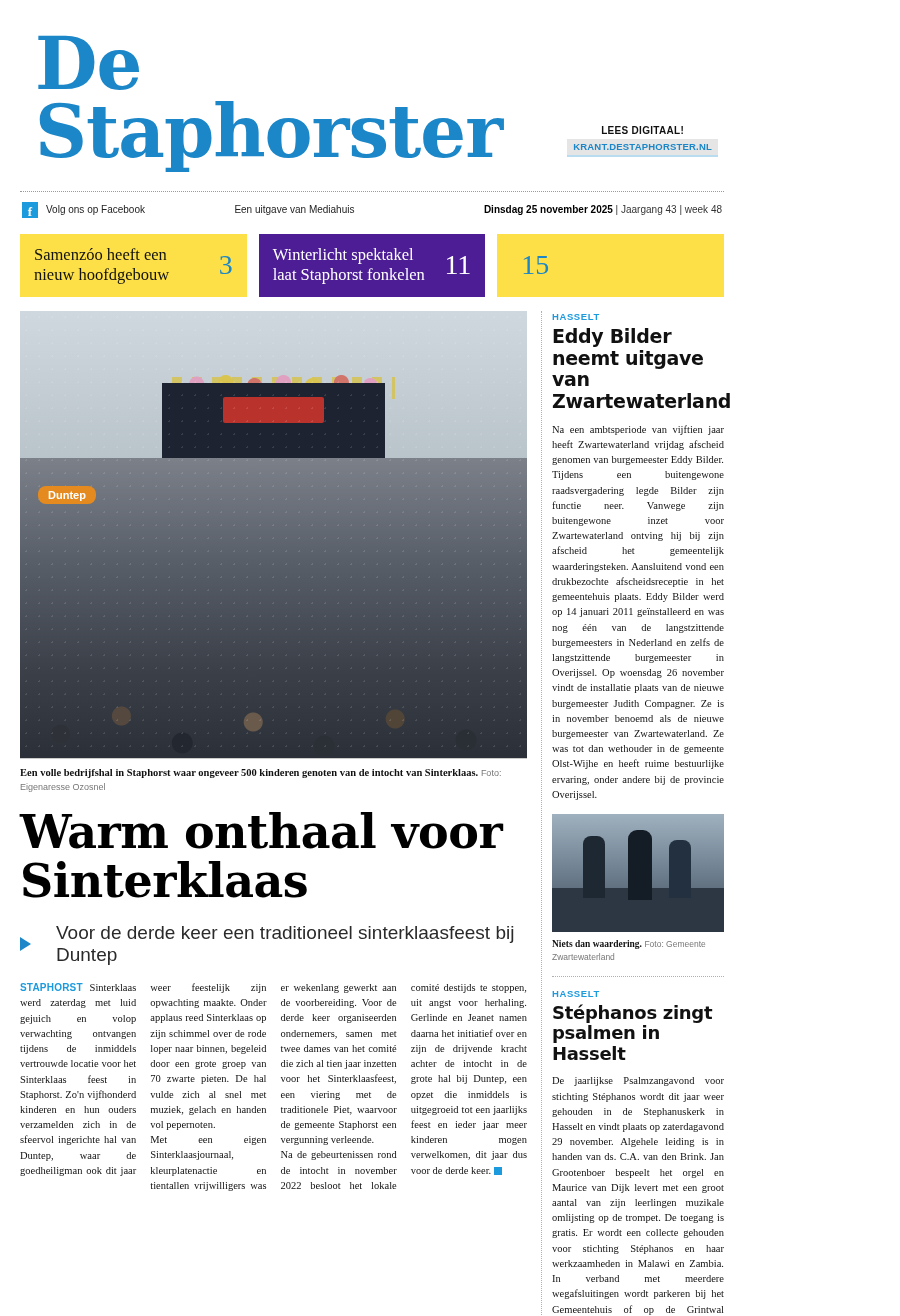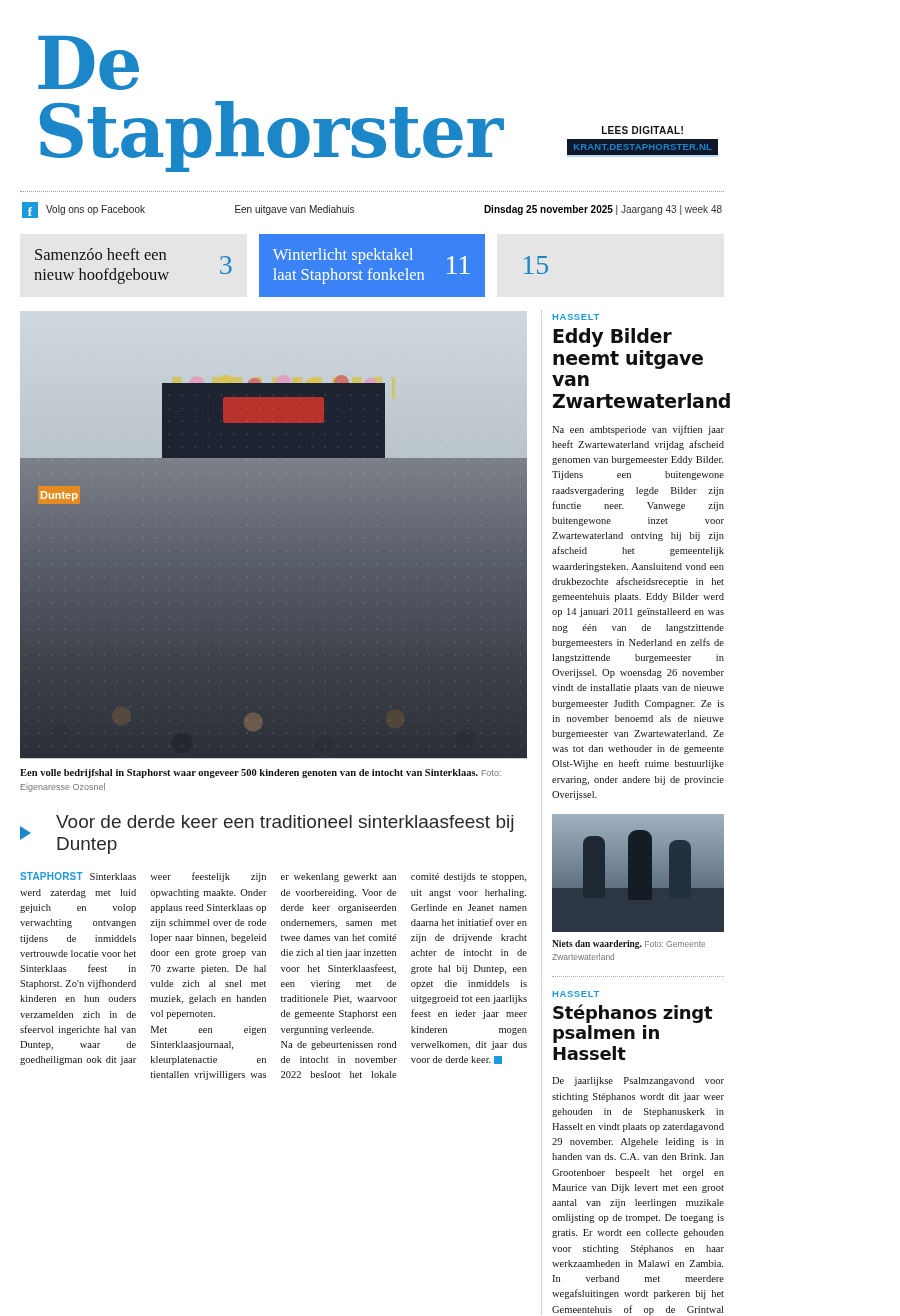--- a/index.html
+++ b/index.html
@@ -21,21 +21,21 @@
   }
   .digitaal{text-align:center;padding-bottom:14px;padding-right:6px;}
   .digitaal .lees{
     font-family:"Liberation Sans",sans-serif;
     font-size:10px;font-weight:700;color:#111;letter-spacing:0.3px;
     margin-bottom:3px;
   }
   .digitaal .url{
     font-family:"Liberation Sans",sans-serif;
     font-size:9.5px;font-weight:700;color:#1b86c8;letter-spacing:0.2px;
-    background:#0f172a;padding:2px 6px 3px 6px;border-bottom:2px solid #b9dcf0;
+    background:#e5e5e5;padding:2px 6px 3px 6px;border-bottom:2px solid #b9dcf0;
   }
 
   .dotrule{border-top:1px dotted #9a9a9a;margin:20px 0 0 0;height:0;}
 
   
   .infobar{
     display:flex;align-items:center;justify-content:space-between;
     font-family:"Liberation Sans",sans-serif;font-size:10px;color:#222;
     padding:10px 2px 10px 2px;
   }
@@ -47,23 +47,23 @@
   }
   .infobar .center{flex:0 0 auto;margin-left:-40px;}
   .infobar .right{font-size:10px;color:#333;}
   .infobar .right b{color:#000;}
 
   
   .teasers{display:flex;gap:12px;margin-top:6px;}
   .teaser{
     flex:1;display:flex;align-items:center;justify-content:space-between;
     padding:11px 14px 12px 14px;min-height:40px;
-    background:#e5e5e5;
-  }
-  .teaser.accent{background:#3b82f6;}
+    background:#fde047;
+  }
+  .teaser.accent{background:#4c1d95;}
   .teaser .txt{
     font-family:"Liberation Serif",serif;font-size:16.5px;line-height:1.22;color:#111;
   }
   .teaser.accent .txt{color:#ffffff;}
   .teaser .num{
     font-family:"Liberation Serif",serif;font-size:28px;color:#1b86c8;
     padding-left:10px;line-height:1;
   }
   .teaser.accent .num{color:#ffffff;}
 
@@ -90,21 +90,21 @@
       radial-gradient(circle at 74% 87%, #514538 0 9px, transparent 10px),
       radial-gradient(circle at 88% 94%, #2a2e35 0 10px, transparent 11px),
       linear-gradient(180deg,#7b8089 0%, #585e68 35%, #3b4049 70%, #2b3038 100%);
   }
   .photo .dots{position:absolute;inset:0;
     background-image:radial-gradient(rgba(255,255,255,.12) 1px, transparent 1px);
     background-size:13px 13px;}
   .photo .duntep{
     position:absolute;left:18px;top:175px;background:#e58a1f;color:#fff;
     font-family:"Liberation Sans",sans-serif;font-size:11px;font-weight:700;
-    padding:3px 2px;border-radius:1px;
+    padding:3px 10px;border-radius:8px;
   }
   .photo .flags{position:absolute;left:30%;top:66px;width:44%;height:22px;
     background:repeating-linear-gradient(90deg,#d6c24a 0 10px,transparent 10px 20px);opacity:.8;}
   .photo .lamps{position:absolute;left:33%;top:58px;width:38%;height:30px;
     background:
       radial-gradient(circle at 5% 50%, #e0a0c0 0 7px, transparent 8px),
       radial-gradient(circle at 20% 45%, #d8c44e 0 7px, transparent 8px),
       radial-gradient(circle at 35% 55%, #d1746a 0 7px, transparent 8px),
       radial-gradient(circle at 50% 45%, #e0a0c0 0 7px, transparent 8px),
       radial-gradient(circle at 65% 55%, #d8c44e 0 7px, transparent 8px),
@@ -223,20 +223,21 @@
         <div class="banner"></div>
         <div class="crowd"></div>
         <div class="dots"></div>
         <div class="duntep">Duntep</div>
       </div>
       <div class="caption">
         <span>Een volle bedrijfshal in Staphorst waar ongeveer 500 kinderen genoten van de intocht van Sinterklaas.</span>
         <span class="credit">Foto: Eigenaresse Ozosnel</span>
       </div>
 
+      <h2 class="headline">Warm onthaal voor Sinterklaas</h2>
 
       <div class="subhead">
         <span class="tri"></span>
         <span>Voor de derde keer een traditioneel sinterklaasfeest bij Duntep</span>
       </div>
 
       <div class="bodycols">
         <p><span class="dateline">STAPHORST</span> <span>Sinterklaas werd zaterdag met luid gejuich en volop verwachting ontvangen tijdens de inmiddels vertrouwde locatie voor het Sinterklaas feest in Staphorst. Zo'n vijfhonderd kinderen en hun ouders verzamelden zich in de sfeervol ingerichte hal van Duntep, waar de goedheiligman ook dit jaar weer feestelijk zijn opwachting maakte. Onder applaus reed Sinterklaas op zijn schimmel over de rode loper naar binnen, begeleid door een grote groep van 70 zwarte pieten. De hal vulde zich al snel met muziek, gelach en handen vol pepernoten.</span></p>
         <p>Met een eigen Sinterklaasjournaal, kleurplatenactie en tientallen vrijwilligers was er wekenlang gewerkt aan de voorbereiding. Voor de derde keer organiseerden ondernemers, samen met twee dames van het comité die zich al tien jaar inzetten voor het Sinterklaasfeest, een viering met de traditionele Piet, waarvoor de gemeente Staphorst een vergunning verleende.</p>
         <p><span>Na de gebeurtenissen rond de intocht in november 2022 besloot het lokale comité destijds te stoppen, uit angst voor herhaling. Gerlinde en Jeanet namen daarna het initiatief over en zijn de drijvende kracht achter de intocht in de grote hal bij Duntep, een opzet die inmiddels is uitgegroeid tot een jaarlijks feest en ieder jaar meer kinderen mogen verwelkomen, dit jaar dus voor de derde keer.</span><span class="endmark"></span></p>

